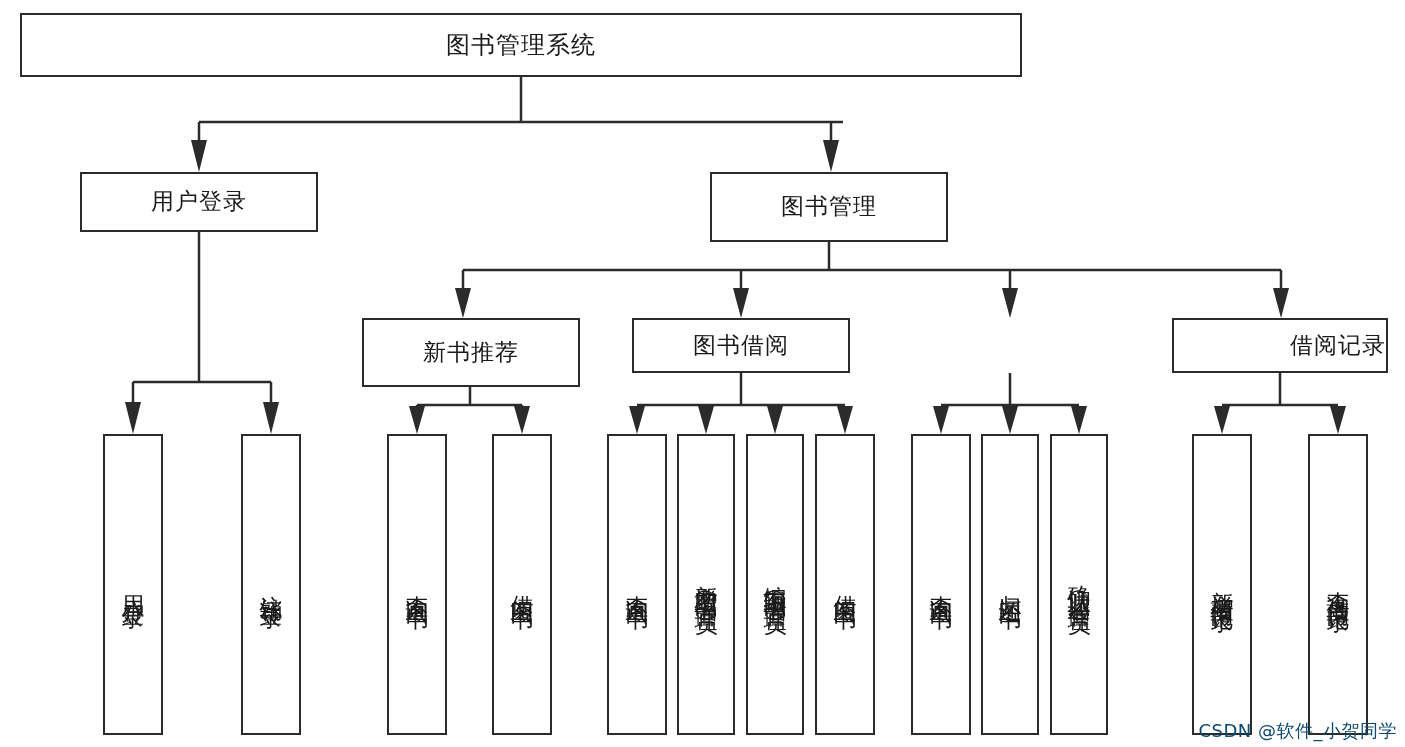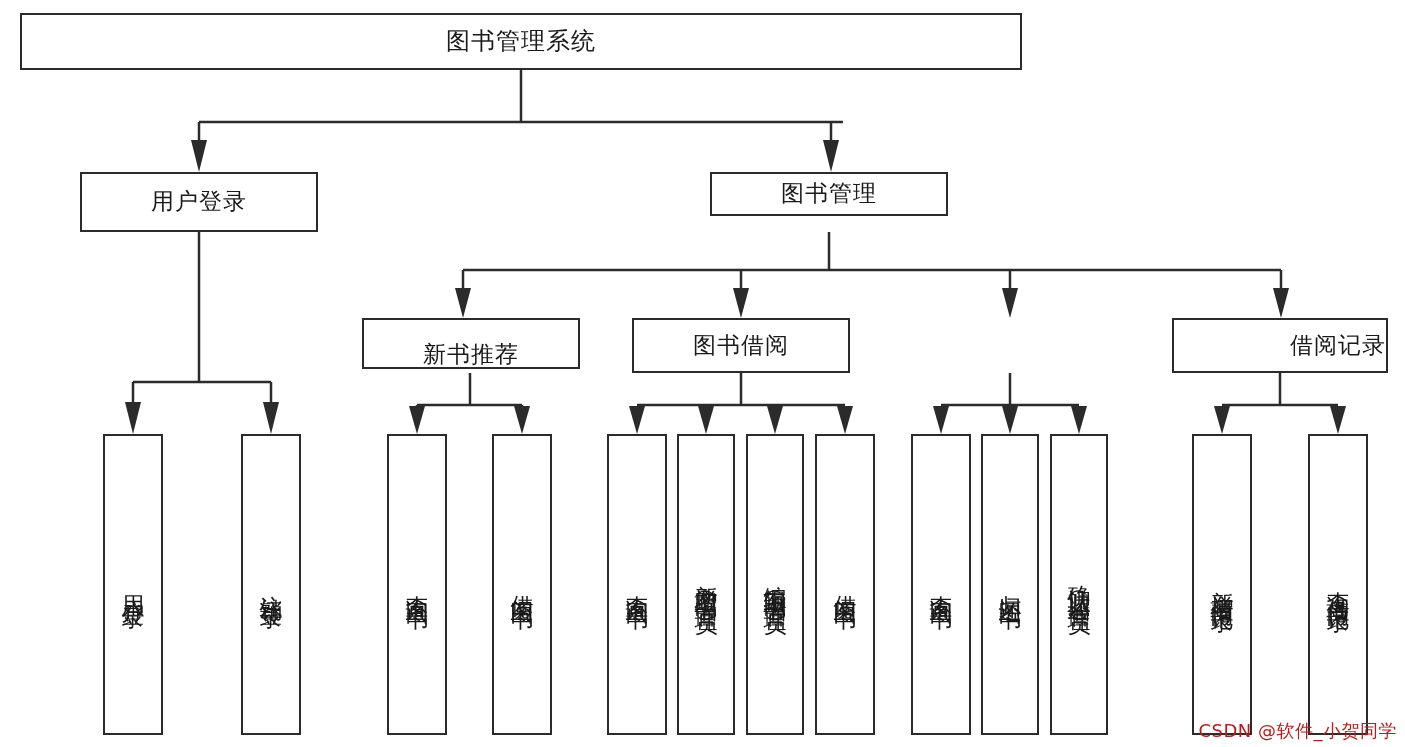--- a/index.html
+++ b/index.html
@@ -66,21 +66,21 @@
     fill: none;
   }
   .arrowhead {
     fill: #2b2b2b;
   }
   .watermark {
     position: absolute;
     right: 8px;
     bottom: 4px;
     font-size: 18px;
-    color: #b91c1c;
+    color: #0c4a6e;
     white-space: nowrap;
     letter-spacing: 0.5px;
   }
 </style>
 </head>
 <body>
 
 <div id="canvas">
 
   <svg class="edges" viewBox="0 0 1405 747">
@@ -130,32 +130,32 @@
     <polygon class="arrowhead" points="941,434 933,406 949,406"></polygon>
     <polygon class="arrowhead" points="1010,434 1002,406 1018,406"></polygon>
     <polygon class="arrowhead" points="1079,434 1071,406 1087,406"></polygon>
 
     <path class="edge" d="M 1280 373 L 1280 405"></path>
     <path class="edge" d="M 1222 405 L 1338 405"></path>
     <polygon class="arrowhead" points="1222,434 1214,406 1230,406"></polygon>
     <polygon class="arrowhead" points="1338,434 1330,406 1346,406"></polygon>
   </svg>
 
-  <div class="node horiz root" style="left:20px; top:13px; width:1002px; height:57px;">
+  <div class="node horiz root" style="left:20px; top:13px; width:1002px; height:64px;">
     <span>图书管理系统</span>
   </div>
 
   <div class="node horiz" style="left:80px; top:172px; width:238px; height:60px;">
     <span>用户登录</span>
   </div>
-  <div class="node horiz" style="left:710px; top:172px; width:238px; height:44px;">
+  <div class="node horiz" style="left:710px; top:172px; width:238px; height:70px;">
     <span>图书管理</span>
   </div>
 
-  <div class="node horiz" style="left:362px; top:318px; width:218px; height:51px;align-items:flex-end;">
+  <div class="node horiz" style="left:362px; top:318px; width:218px; height:69px;">
     <span>新书推荐</span>
   </div>
   <div class="node horiz" style="left:632px; top:318px; width:218px; height:55px;">
     <span>图书借阅</span>
   </div>
   <div class="node horiz" style="left:1172px; top:318px; width:216px; height:55px;justify-content:flex-end;">
     <span>借阅记录</span>
   </div>
 
   <div class="node vert" style="left:103px; top:434px; width:60px; height:301px;">

